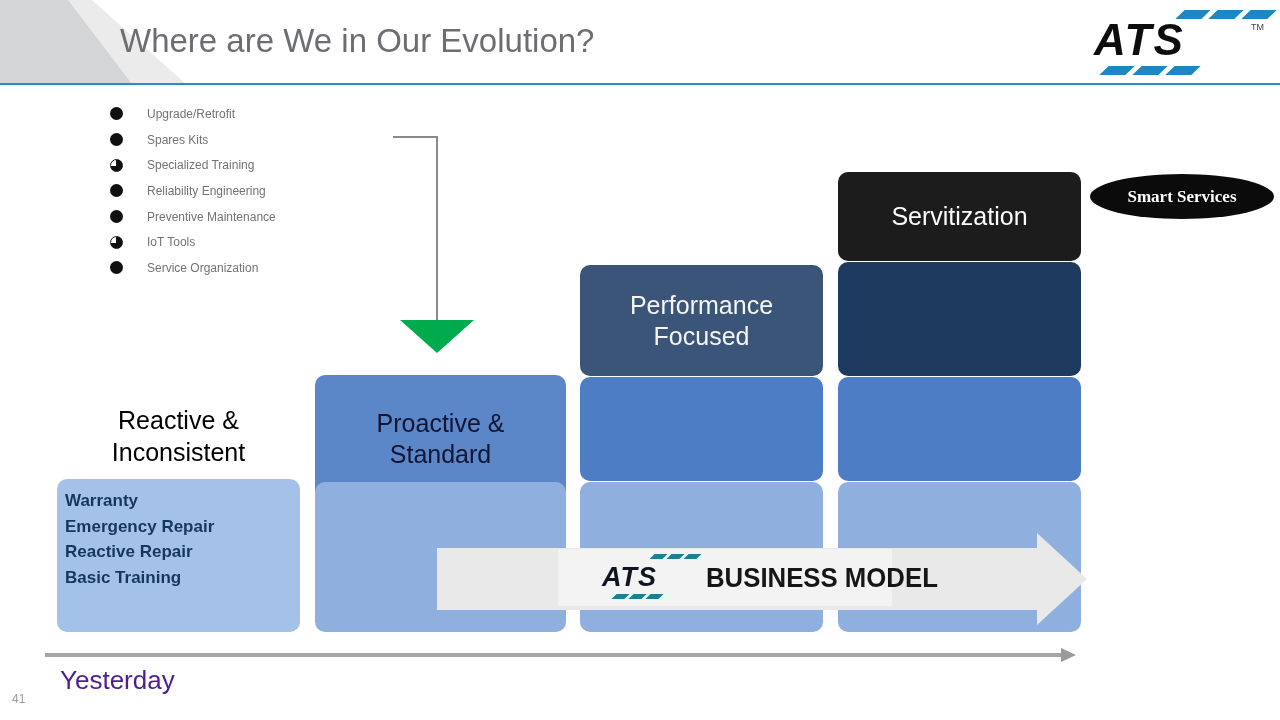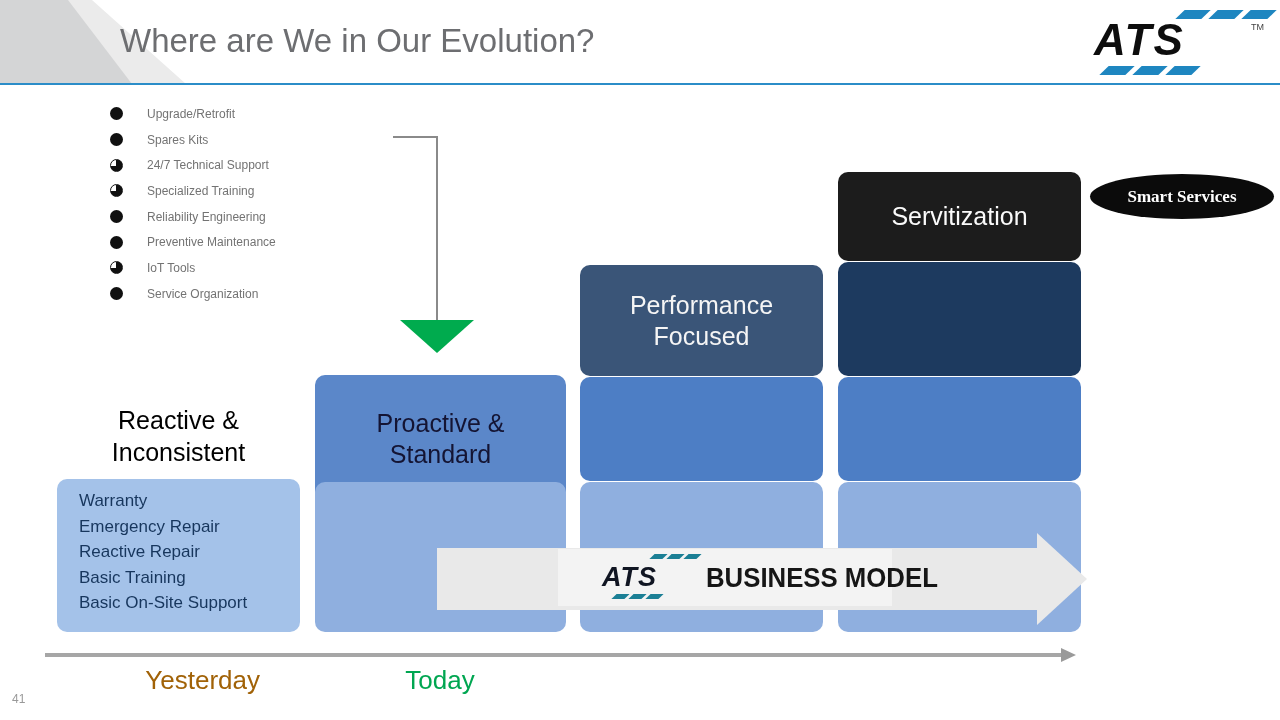--- a/index.html
+++ b/index.html
@@ -43,21 +43,21 @@
     background:var(--green-arrow,#00ab4e); clip-path:polygon(0 0, 100% 0, 50% 100%); }
 
   
   .seg { position:absolute; border-radius:10px; display:flex; align-items:center;
     justify-content:center; text-align:center; }
   .seg .seg-label { font-size:25px; line-height:31px; }
   .stage1-label { position:absolute; left:57px; top:404px; width:243px; text-align:center;
     font-size:25px; line-height:32px; color:#000; }
   .stage1-box { left:57px; top:479px; width:243px; height:153px;
     background:var(--stage1-box-blue,#a4c2e9); align-items:flex-start; justify-content:flex-start; }
-  .service-list { display:flex; flex-direction:column; padding:9px 0 0 22px; text-align:left; }
+  .service-list { display:flex; flex-direction:column; padding:9px 0 0 8px; text-align:left;font-weight:bold; }
   .service-list span { font-size:17px; line-height:25.5px; color:#17365d; white-space:nowrap; }
 
   .stage2-top { left:315px; top:375px; width:251px; height:128px;
     background:var(--stage2-blue,#5b87c9); }
   .stage2-top .seg-label { color:#141433; }
   .stage2-bottom { left:315px; top:482px; width:251px; height:150px;
     background:var(--stage-light-blue,#8fafdf); }
 
   .stage3-top { left:580px; top:265px; width:243px; height:111px;
     background:var(--stage3-slate,#3a5578); }
@@ -96,22 +96,22 @@
     background:var(--mini-logo-teal,#1b7f95); }
   .bm-logo .stripes.m-top { left:52px; top:2px; }
   .bm-logo .stripes.m-bottom { left:14px; top:42px; }
   .bm-label { font-size:28px; font-weight:bold; color:#161616; margin-left:14px;
     transform:scaleX(0.92); transform-origin:left center; letter-spacing:0px; white-space:nowrap; }
 
   
   .axis { position:absolute; left:45px; top:653px; width:1018px; height:4px; background:#a6a6a6; }
   .axis-head { position:absolute; left:1061px; top:648px; width:15px; height:14px;
     background:#9a9a9a; clip-path:polygon(0 0, 100% 50%, 0 100%); }
-  .t-yesterday { position:absolute; left:60px; top:665px; width:200px; text-align:right;
-    font-size:26px; color:#a16207; }
+  .t-yesterday { position:absolute; left:60px; top:665px; width:200px; text-align:left;
+    font-size:26px; color:#4c1d95; }
   .t-today { position:absolute; left:340px; top:665px; width:200px; text-align:center;
     font-size:26px; color:var(--today-green,#00a651); }
   .page-num { position:absolute; left:12px; top:692px; font-size:12px; color:#999; }
 </style>
 </head>
 <body>
 
 <div class="slide">
 
   <div class="corner-light"></div>
@@ -138,24 +138,20 @@
     <div class="bullet-row">
       <span class="bullet"></span>
       <span class="bullet-label">Upgrade/Retrofit</span>
     </div>
     <div class="bullet-row">
       <span class="bullet"></span>
       <span class="bullet-label">Spares Kits</span>
     </div>
     <div class="bullet-row">
       <span class="bullet partial"></span>
-      <span class="bullet-label">24/7 Technical Support</span>
-    </div>
-    <div class="bullet-row">
-      <span class="bullet partial"></span>
       <span class="bullet-label">Specialized Training</span>
     </div>
     <div class="bullet-row">
       <span class="bullet"></span>
       <span class="bullet-label">Reliability Engineering</span>
     </div>
     <div class="bullet-row">
       <span class="bullet"></span>
       <span class="bullet-label">Preventive Maintenance</span>
     </div>
@@ -176,21 +172,20 @@
   <div class="stage1-label">
     <span>Reactive &amp;</span><br>
     <span>Inconsistent</span>
   </div>
   <div class="seg stage1-box">
     <div class="service-list">
       <span>Warranty</span>
       <span>Emergency Repair</span>
       <span>Reactive Repair</span>
       <span>Basic Training</span>
-      <span>Basic On-Site Support</span>
     </div>
   </div>
 
   <div class="seg stage2-top">
     <div class="seg-label">
       <span>Proactive  &amp;</span><br>
       <span>Standard</span>
     </div>
   </div>
   <div class="seg stage2-bottom"></div>
@@ -231,16 +226,15 @@
         <i></i>
         <i></i>
       </div>
     </div>
     <div class="bm-label">BUSINESS MODEL</div>
   </div>
 
   <div class="axis"></div>
   <div class="axis-head"></div>
   <div class="t-yesterday">Yesterday</div>
-  <div class="t-today">Today</div>
 
   <div class="page-num">41</div>
 </div>
 
 </body></html>

